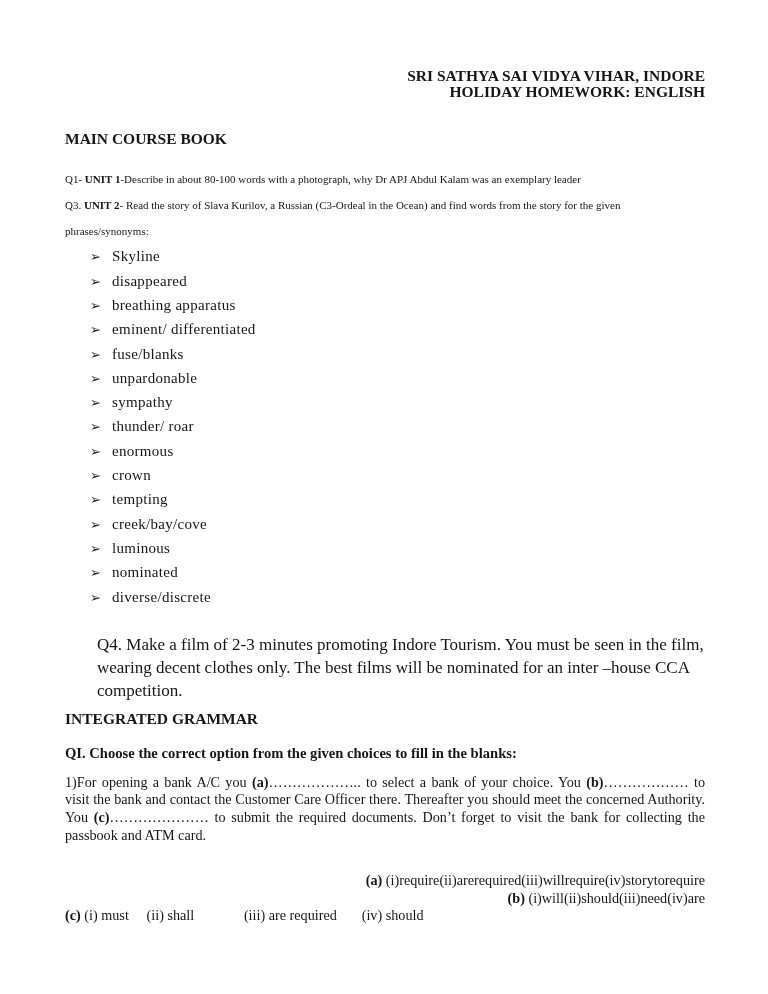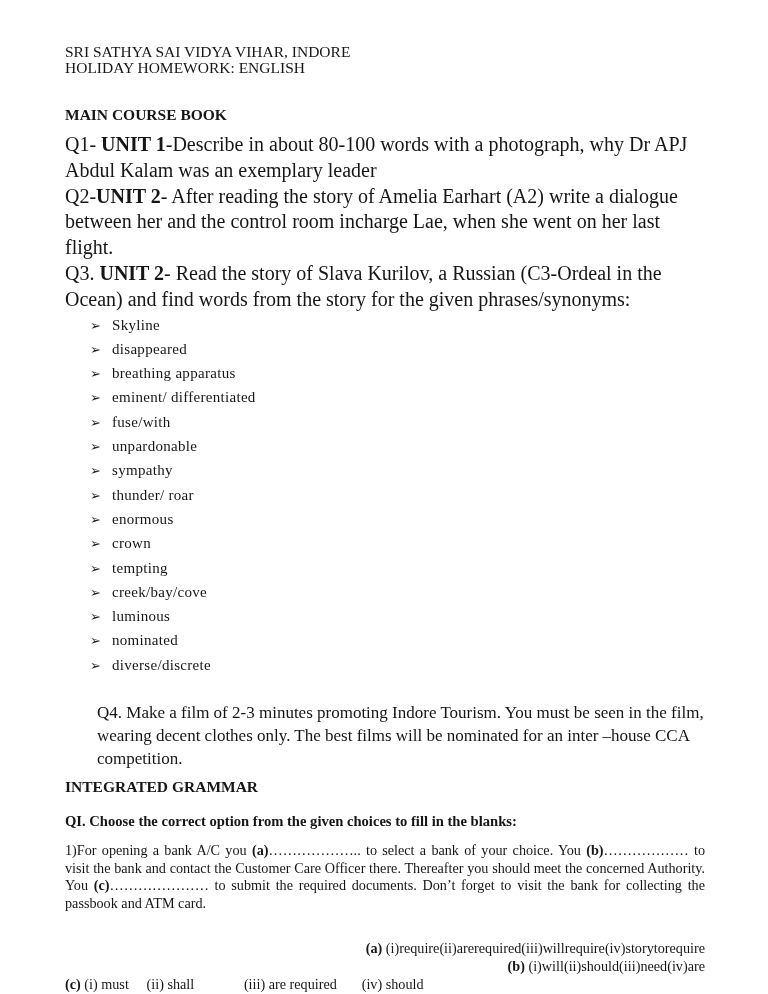--- a/index.html
+++ b/index.html
@@ -2,24 +2,24 @@
 <html><head>
 <meta charset="utf-8">
 <style>
   html,body{margin:0;padding:0;background:#888;}
   .page{
     width:768px;height:994px;background:#ffffff;color:#161616;
     font-family:"Liberation Serif","DejaVu Serif",serif;
     position:relative;overflow:hidden;box-sizing:border-box;
     padding:44px 63px 0 65px;
   }
-  .doc-header{text-align:left;font-weight:normal;font-size:15.5px;line-height:16px;}
+  .doc-header{text-align:right;font-weight:bold;font-size:15.5px;line-height:16px;margin-top:24px;}
   .doc-header div{margin:0;}
   .section-heading{font-weight:bold;font-size:15.5px;margin-top:30px;}
-  .qblock{margin-top:8px;font-size:20px;line-height:25.8px;}
+  .qblock{margin-top:19px;font-size:11px;line-height:25.8px;}
   .qblock p{margin:0;}
   .qblock b{font-weight:bold;}
   .syn-list{margin-top:4px;padding-left:25px;font-size:15px;}
   .syn-item{display:flex;align-items:baseline;height:24.3px;letter-spacing:0.3px;}
   .bullet{width:22px;flex:0 0 22px;font-size:13px;color:#222;}
   .q4{margin-top:20px;font-size:17px;line-height:23px;margin-left:32px;}
   .q4 p{margin:0;}
   .grammar-heading{margin-top:8px;text-align:left;font-weight:bold;font-size:15.5px;line-height:18px;}
   .qi-heading{margin-top:16px;font-weight:bold;font-size:14.6px;line-height:18px;}
   .passage{margin-top:12px;font-size:14.2px;line-height:17.6px;text-align:justify;}
@@ -38,21 +38,20 @@
 
   <div class="doc-header" data-interactable="false">
     <div data-interactable="false">SRI SATHYA SAI VIDYA VIHAR, INDORE</div>
     <div data-interactable="false">HOLIDAY HOMEWORK: ENGLISH</div>
   </div>
 
   <div class="section-heading" data-interactable="false">MAIN COURSE BOOK</div>
 
   <div class="qblock" data-interactable="false">
     <p data-interactable="false"><span data-interactable="false">Q1- </span><b data-interactable="false">UNIT 1</b><span data-interactable="false">-Describe in about 80-100 words with a photograph, why Dr APJ Abdul Kalam was an exemplary leader</span></p>
-    <p data-interactable="false"><span data-interactable="false">Q2-</span><b data-interactable="false">UNIT 2</b><span data-interactable="false">- After reading the story of Amelia Earhart (A2) write a dialogue between her and the control room incharge Lae, when she went on her last flight.</span></p>
     <p data-interactable="false"><span data-interactable="false">Q3. </span><b data-interactable="false">UNIT 2</b><span data-interactable="false">- Read the story of Slava Kurilov, a Russian (C3-Ordeal in the Ocean) and find words from the story for the given phrases/synonyms:</span></p>
   </div>
 
   <div class="syn-list" data-interactable="false">
     <div class="syn-item" data-interactable="false">
         <span class="bullet" data-interactable="false">➢</span>
         <span data-interactable="false">Skyline</span>
       </div>
     <div class="syn-item" data-interactable="false">
         <span class="bullet" data-interactable="false">➢</span>
@@ -61,21 +60,21 @@
     <div class="syn-item" data-interactable="false">
         <span class="bullet" data-interactable="false">➢</span>
         <span data-interactable="false">breathing apparatus</span>
       </div>
     <div class="syn-item" data-interactable="false">
         <span class="bullet" data-interactable="false">➢</span>
         <span data-interactable="false">eminent/ differentiated</span>
       </div>
     <div class="syn-item" data-interactable="false">
         <span class="bullet" data-interactable="false">➢</span>
-        <span data-interactable="false">fuse/with</span>
+        <span data-interactable="false">fuse/blanks</span>
       </div>
     <div class="syn-item" data-interactable="false">
         <span class="bullet" data-interactable="false">➢</span>
         <span data-interactable="false">unpardonable</span>
       </div>
     <div class="syn-item" data-interactable="false">
         <span class="bullet" data-interactable="false">➢</span>
         <span data-interactable="false">sympathy</span>
       </div>
     <div class="syn-item" data-interactable="false">

